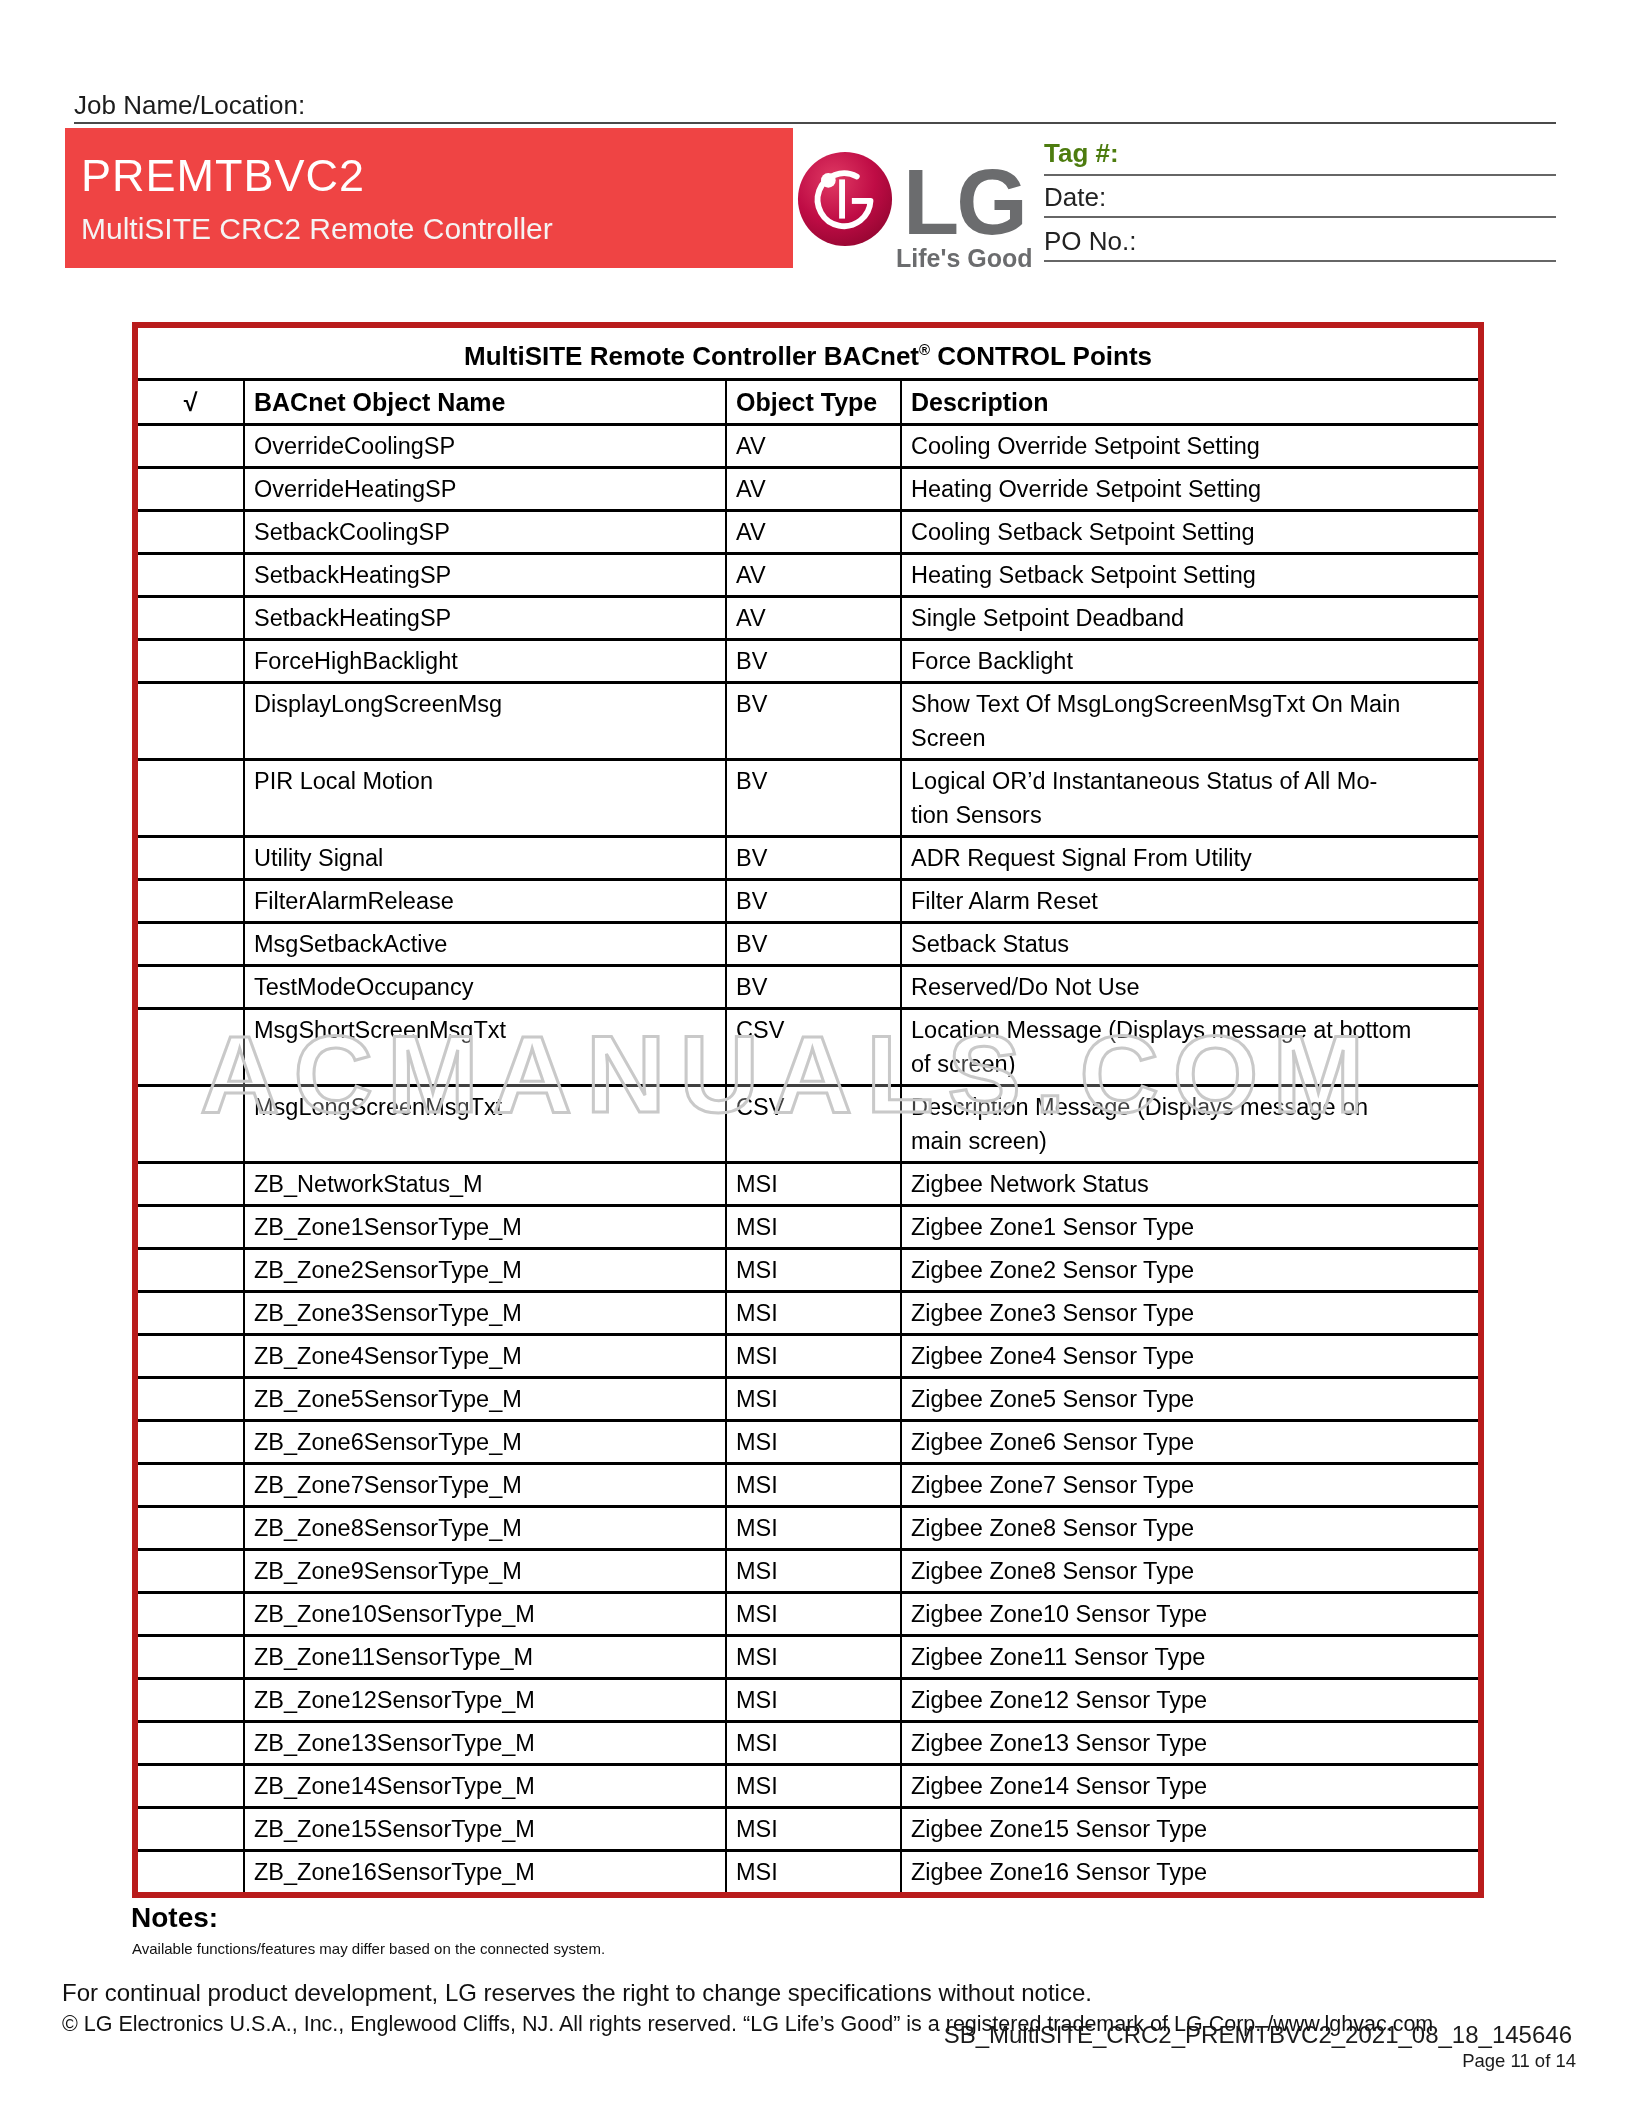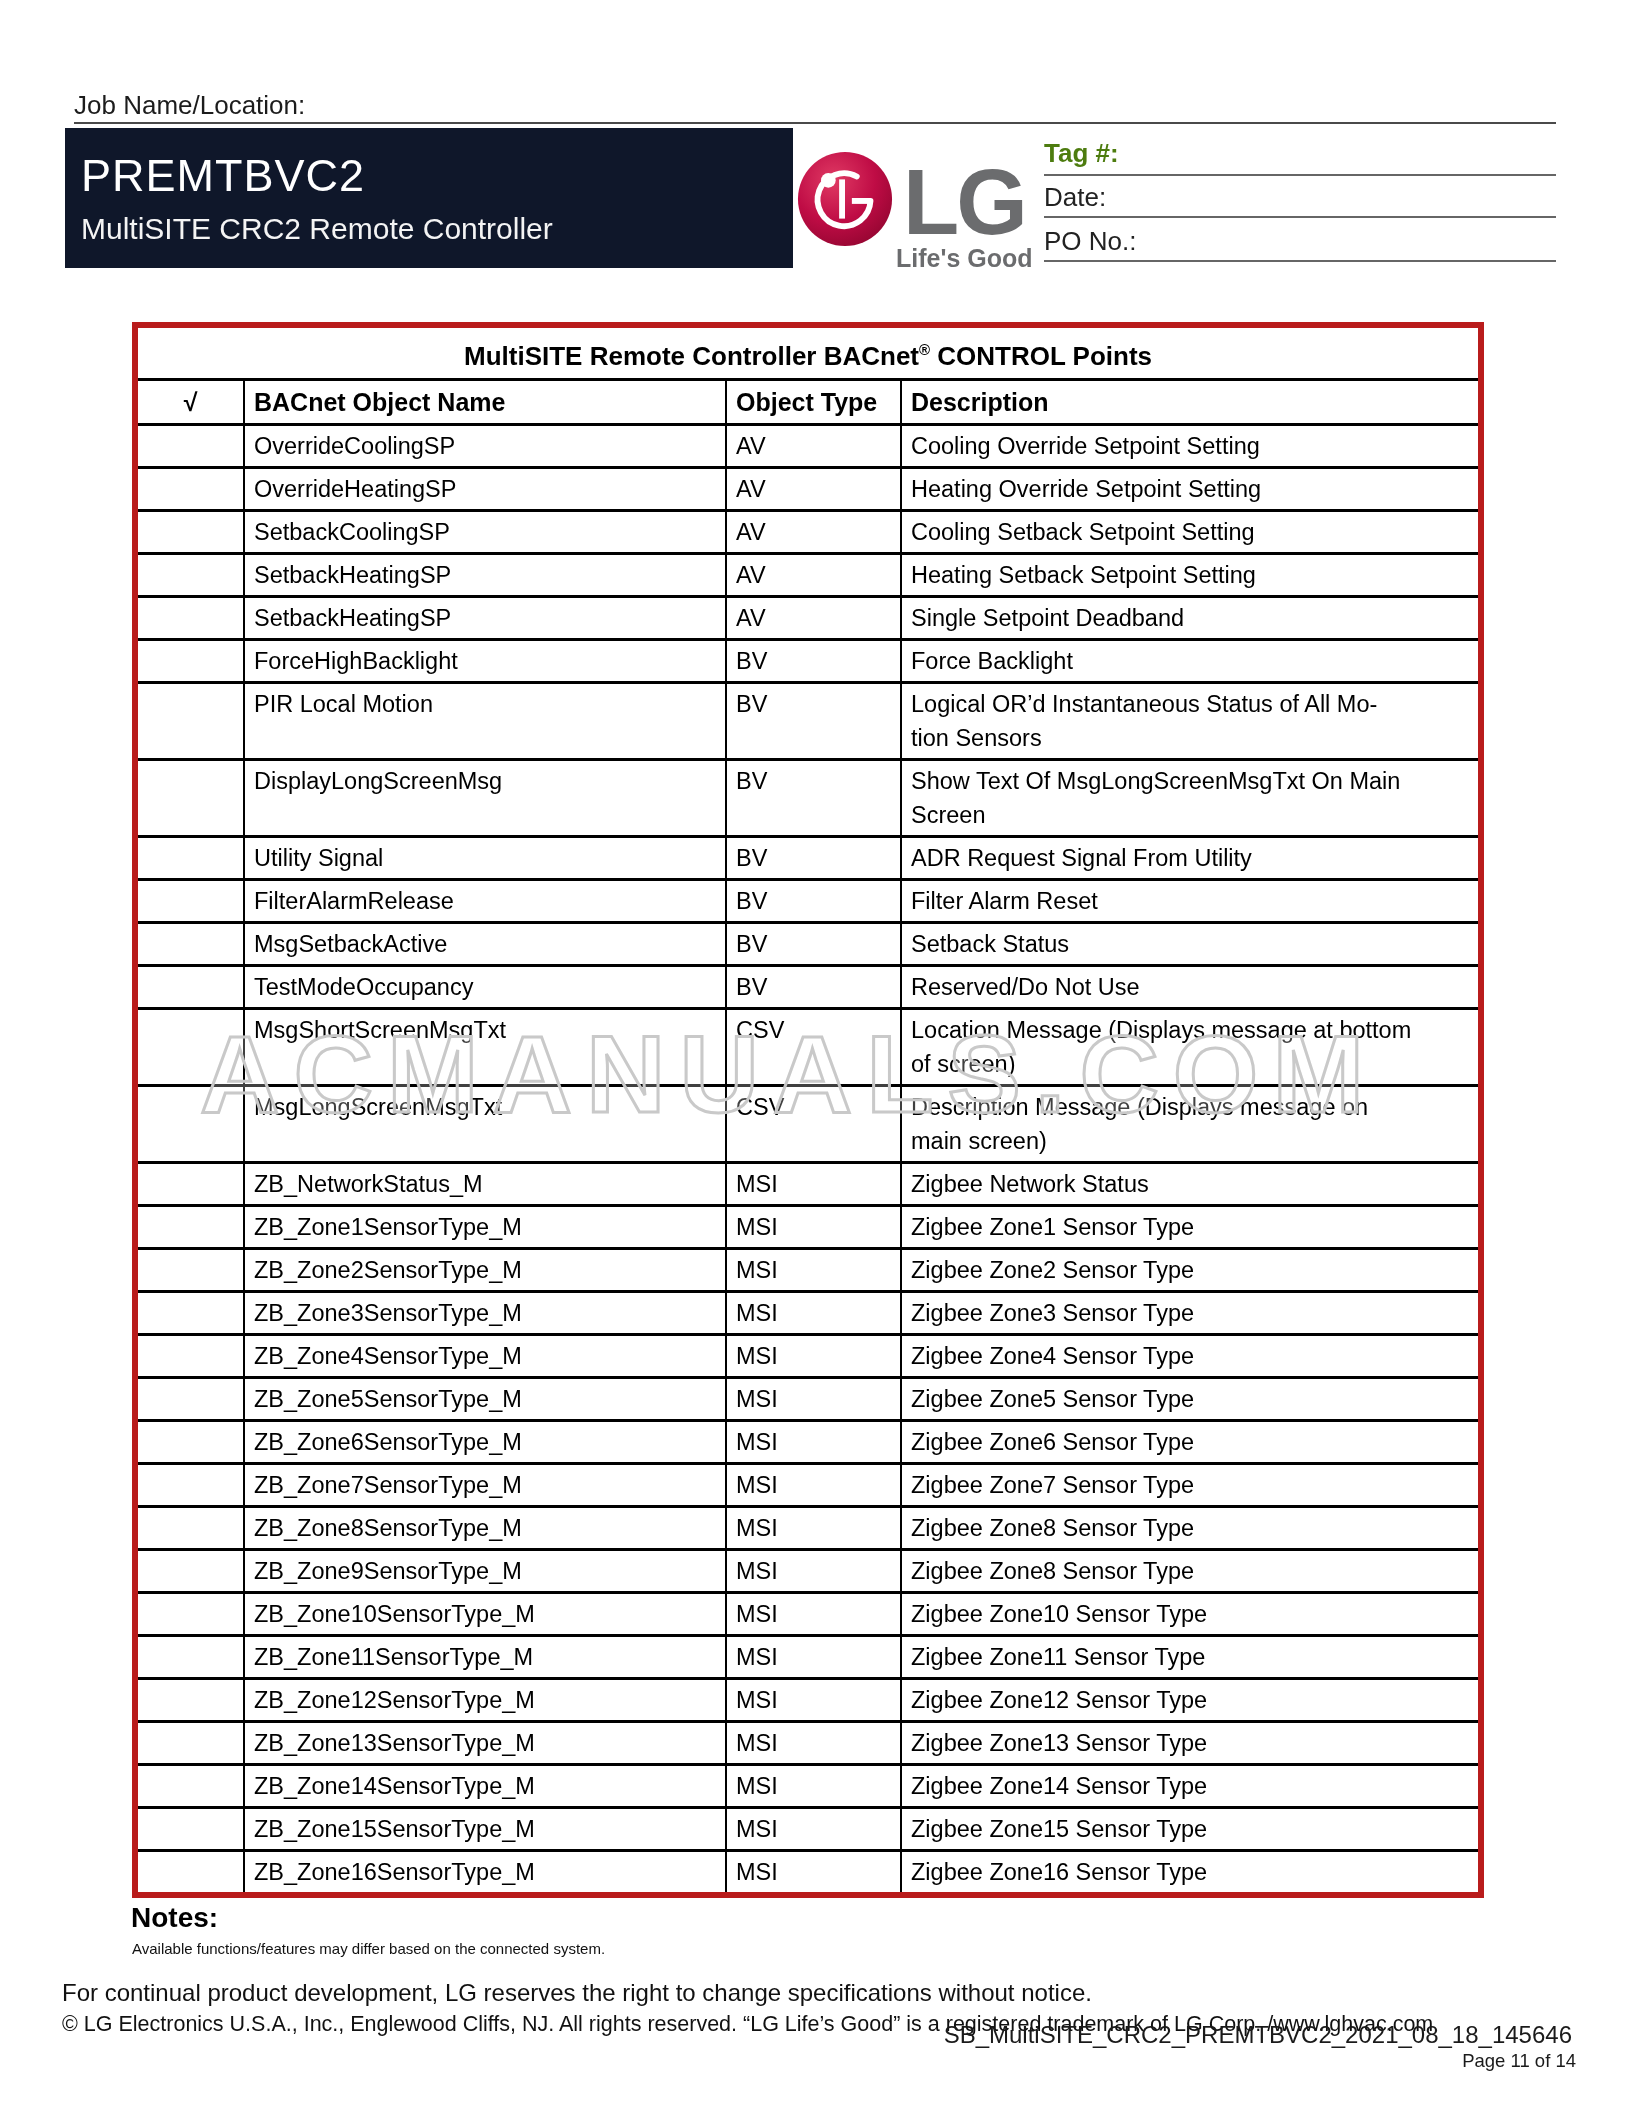--- a/index.html
+++ b/index.html
@@ -3,21 +3,21 @@
 <meta charset="utf-8">
 <style>
   html,body{margin:0;padding:0;background:#fff;}
   .page{
     position:relative;width:1632px;height:2112px;background:#fff;
     font-family:"Liberation Sans",sans-serif;color:#000;overflow:hidden;
   }
   
   .job-label{position:absolute;left:74px;top:90px;font-size:26px;color:#1c1c1c;}
   .job-line{position:absolute;left:74px;top:122px;width:1482px;border-top:2px solid #4a4a4a;}
-  .model-box{position:absolute;left:65px;top:128px;width:728px;height:140px;background:#0f172a;box-sizing:border-box;}
+  .model-box{position:absolute;left:65px;top:128px;width:728px;height:140px;background:#ef4444;box-sizing:border-box;}
   .model-code{position:absolute;left:16px;top:22px;font-size:45px;color:#ffffff;letter-spacing:1px;}
   .model-sub{position:absolute;left:16px;top:84px;font-size:30px;color:#f4f4f4;font-weight:400;}
   .lg-logo-svg{position:absolute;left:796px;top:150px;}
   .lg-word{position:absolute;left:903px;top:156px;font-size:92px;font-weight:bold;color:#6b6c6e;letter-spacing:-3px;line-height:92px;}
   .lg-tagline{position:absolute;left:896px;top:244px;font-size:25px;font-weight:600;color:#6b6c6e;}
   .field{position:absolute;left:1044px;width:512px;border-bottom:2px solid #666;box-sizing:border-box;}
   .field-label{font-size:26px;color:#222;}
   .field-tag{top:138px;height:38px;}
   .field-tag .field-label{font-weight:bold;color:#4d7c0f;}
   .field-date{top:182px;height:36px;}
@@ -142,32 +142,32 @@
 
     <tr>
       <td class="c-check"></td>
       <td class="c-name">ForceHighBacklight</td>
       <td class="c-type">BV</td>
       <td class="c-desc">Force Backlight</td>
     </tr>
 
     <tr>
       <td class="c-check"></td>
+      <td class="c-name">DisplayLongScreenMsg</td>
+      <td class="c-type">BV</td>
+      <td class="c-desc">Show Text Of MsgLongScreenMsgTxt On Main
+Screen</td>
+    </tr>
+
+    <tr>
+      <td class="c-check"></td>
       <td class="c-name">PIR Local Motion</td>
       <td class="c-type">BV</td>
       <td class="c-desc">Logical OR’d Instantaneous Status of All Mo-
 tion Sensors</td>
-    </tr>
-
-    <tr>
-      <td class="c-check"></td>
-      <td class="c-name">DisplayLongScreenMsg</td>
-      <td class="c-type">BV</td>
-      <td class="c-desc">Show Text Of MsgLongScreenMsgTxt On Main
-Screen</td>
     </tr>
 
     <tr>
       <td class="c-check"></td>
       <td class="c-name">Utility Signal</td>
       <td class="c-type">BV</td>
       <td class="c-desc">ADR Request Signal From Utility</td>
     </tr>
 
     <tr>

